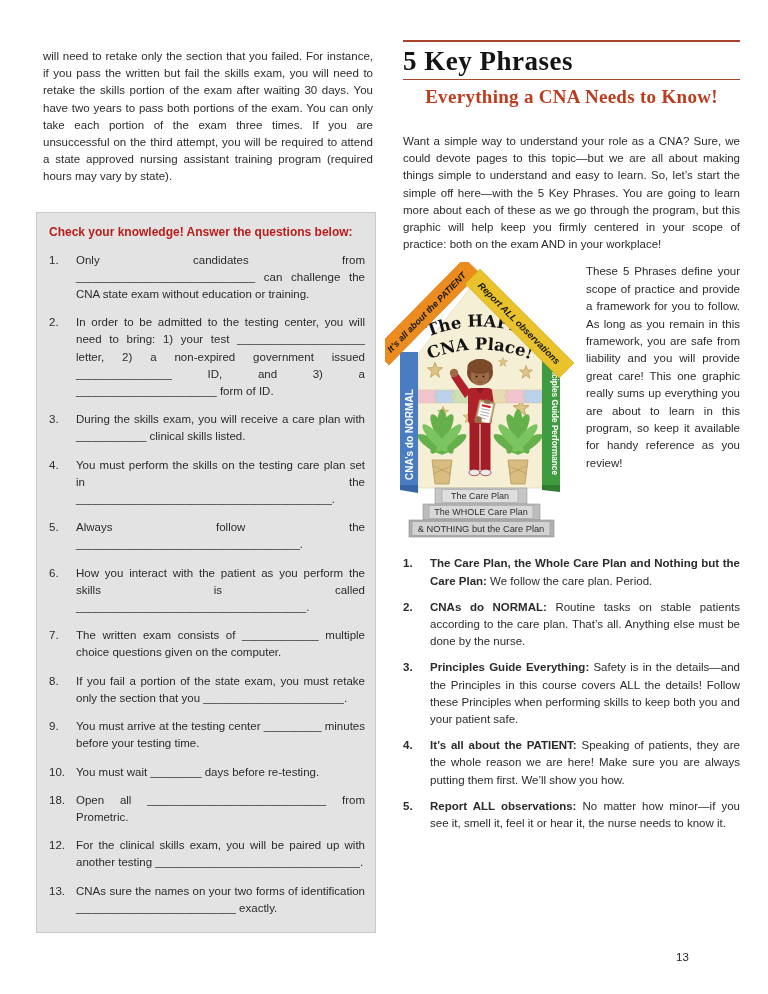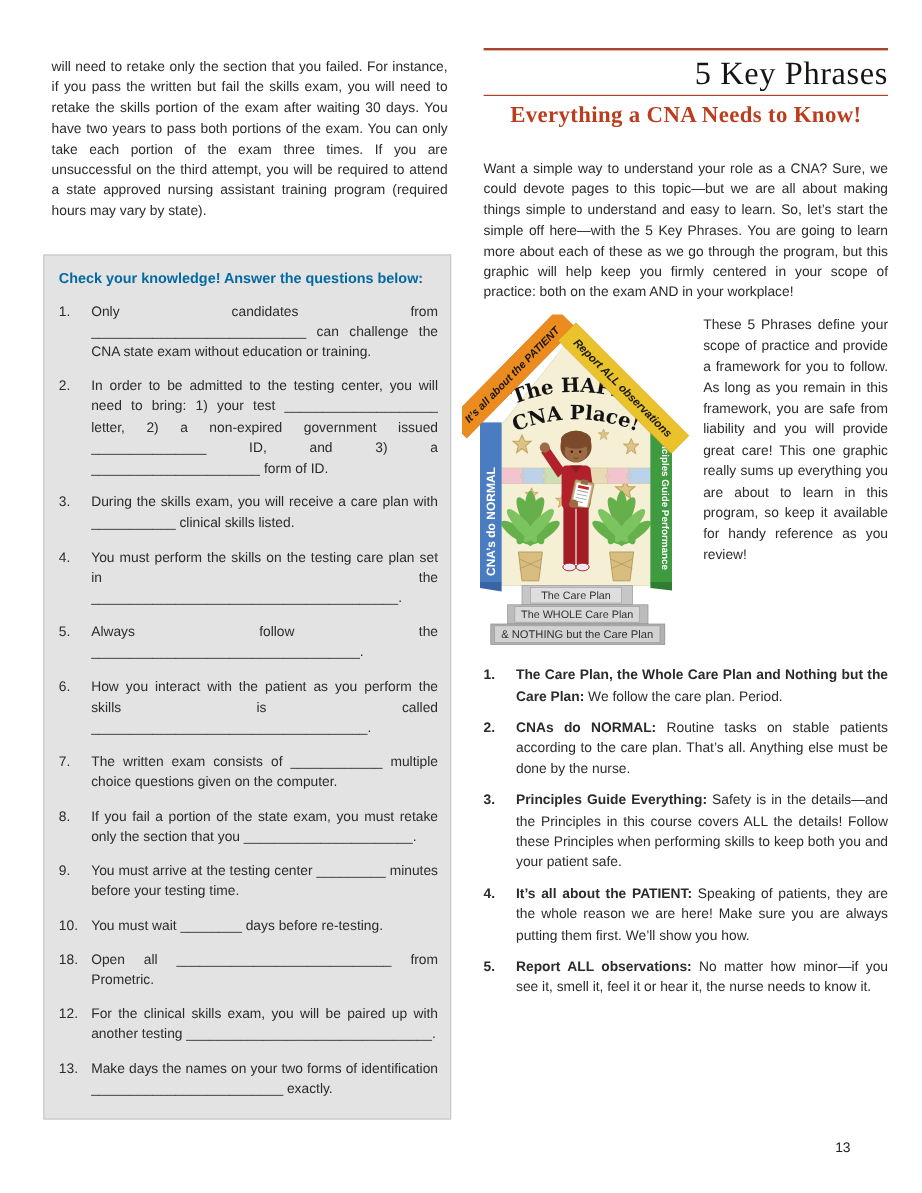--- a/index.html
+++ b/index.html
@@ -4,43 +4,43 @@
 <style>
   html,body{margin:0;padding:0;background:#ffffff;}
   .page{
     position:relative;width:768px;height:994px;background:#ffffff;
     font-family:"Liberation Sans",sans-serif;color:#2b2b2b;overflow:hidden;
   }
   
   .col-left{position:absolute;left:36px;top:48px;width:340px;}
   .intro-left{margin:0 3px 0 7px;font-size:11.5px;line-height:17.2px;text-align:justify;}
   .quiz-box{margin-top:26px;background:#e3e3e3;border:1px solid #c9c9c9;padding:12px 10px 4px 12px;}
-  .quiz-heading{margin:0 0 13px 0;font-size:12px;font-weight:bold;color:#0369a1;}
+  .quiz-heading{margin:0 0 13px 0;font-size:12px;font-weight:bold;color:#b91c1c;}
   .q-row{display:flex;margin-bottom:11px;font-size:11.5px;line-height:17.2px;}
   .q-num{flex:0 0 27px;}
   .q-text{flex:1;margin:0;text-align:justify;word-break:break-word;}
   .left-footer{margin-top:30px;text-align:center;font-weight:bold;font-size:12.2px;color:#111;}
   
   .col-right{position:absolute;left:403px;top:33px;width:337px;}
   .rule{border:none;border-top:2px solid #a8432c;margin:7px 0 0 0;}
   .rule2{border:none;border-top:1.5px solid #a8432c;margin:2px 0 0 0;}
-  .title{font-family:"Liberation Serif",serif;font-weight:normal;font-size:27px;letter-spacing:.5px;
-         text-align:right;color:#141414;margin:4px 0 2px 0;}
+  .title{font-family:"Liberation Serif",serif;font-weight:bold;font-size:27px;letter-spacing:.5px;
+         text-align:left;color:#141414;margin:4px 0 2px 0;}
   .subtitle{font-family:"Liberation Serif",serif;font-weight:bold;font-size:19px;letter-spacing:.3px;
             text-align:center;color:#bc3d1d;margin:6px 0 0 0;}
   .intro-right{margin:25px 0 0 0;font-size:11.5px;line-height:17.2px;text-align:justify;}
   .graphic-wrap{margin-top:9px;}
   .graphic-svg{float:left;margin-left:-18px;margin-right:11px;display:block;}
   .side-para{overflow:hidden;font-size:11.5px;line-height:17.4px;text-align:justify;padding-top:1px;margin:0;}
   .kp-list{clear:both;padding-top:6px;}
   .kp-row{display:flex;font-size:11.5px;line-height:17.2px;margin-top:9px;}
   .kp-num{flex:0 0 27px;font-weight:bold;}
   .kp-text{flex:1;margin:0;text-align:justify;}
   .closing{font-size:11.5px;line-height:17.2px;margin-top:10px;}
-  .page-num{position:absolute;left:696px;top:951px;font-size:11.5px;color:#222;}
+  .page-num{position:absolute;left:676px;top:951px;font-size:11.5px;color:#222;}
   
   .svg-banner-text{font-family:"Liberation Sans",sans-serif;font-weight:bold;font-style:italic;fill:#171717;}
   .svg-wall-text{font-family:"Liberation Sans",sans-serif;font-weight:bold;fill:#ffffff;}
   .svg-house-title{font-family:"DejaVu Serif",serif;font-weight:bold;fill:#131313;}
   .svg-step-text{font-family:"Liberation Sans",sans-serif;fill:#2f2f2f;}
 </style>
 </head>
 <body>
 
 <div class="page">
@@ -94,21 +94,21 @@
           <div class="q-row">
             <span class="q-num">18.</span>
             <p class="q-text">Open all ____________________________ from Prometric.</p>
           </div>
           <div class="q-row">
             <span class="q-num">12.</span>
             <p class="q-text">For the clinical skills exam, you will be paired up with another testing ________________________________.</p>
           </div>
           <div class="q-row">
             <span class="q-num">13.</span>
-            <p class="q-text">Make days the names on your two forms of identification _________________________ exactly.</p>
+            <p class="q-text">CNAs sure the names on your two forms of identification _________________________ exactly.</p>
           </div>
         </div>
     </div>
 
   </div>
 
   <div class="col-right">
     <hr class="rule">
     <h1 class="title">5 Key Phrases</h1>
     <hr class="rule2">

